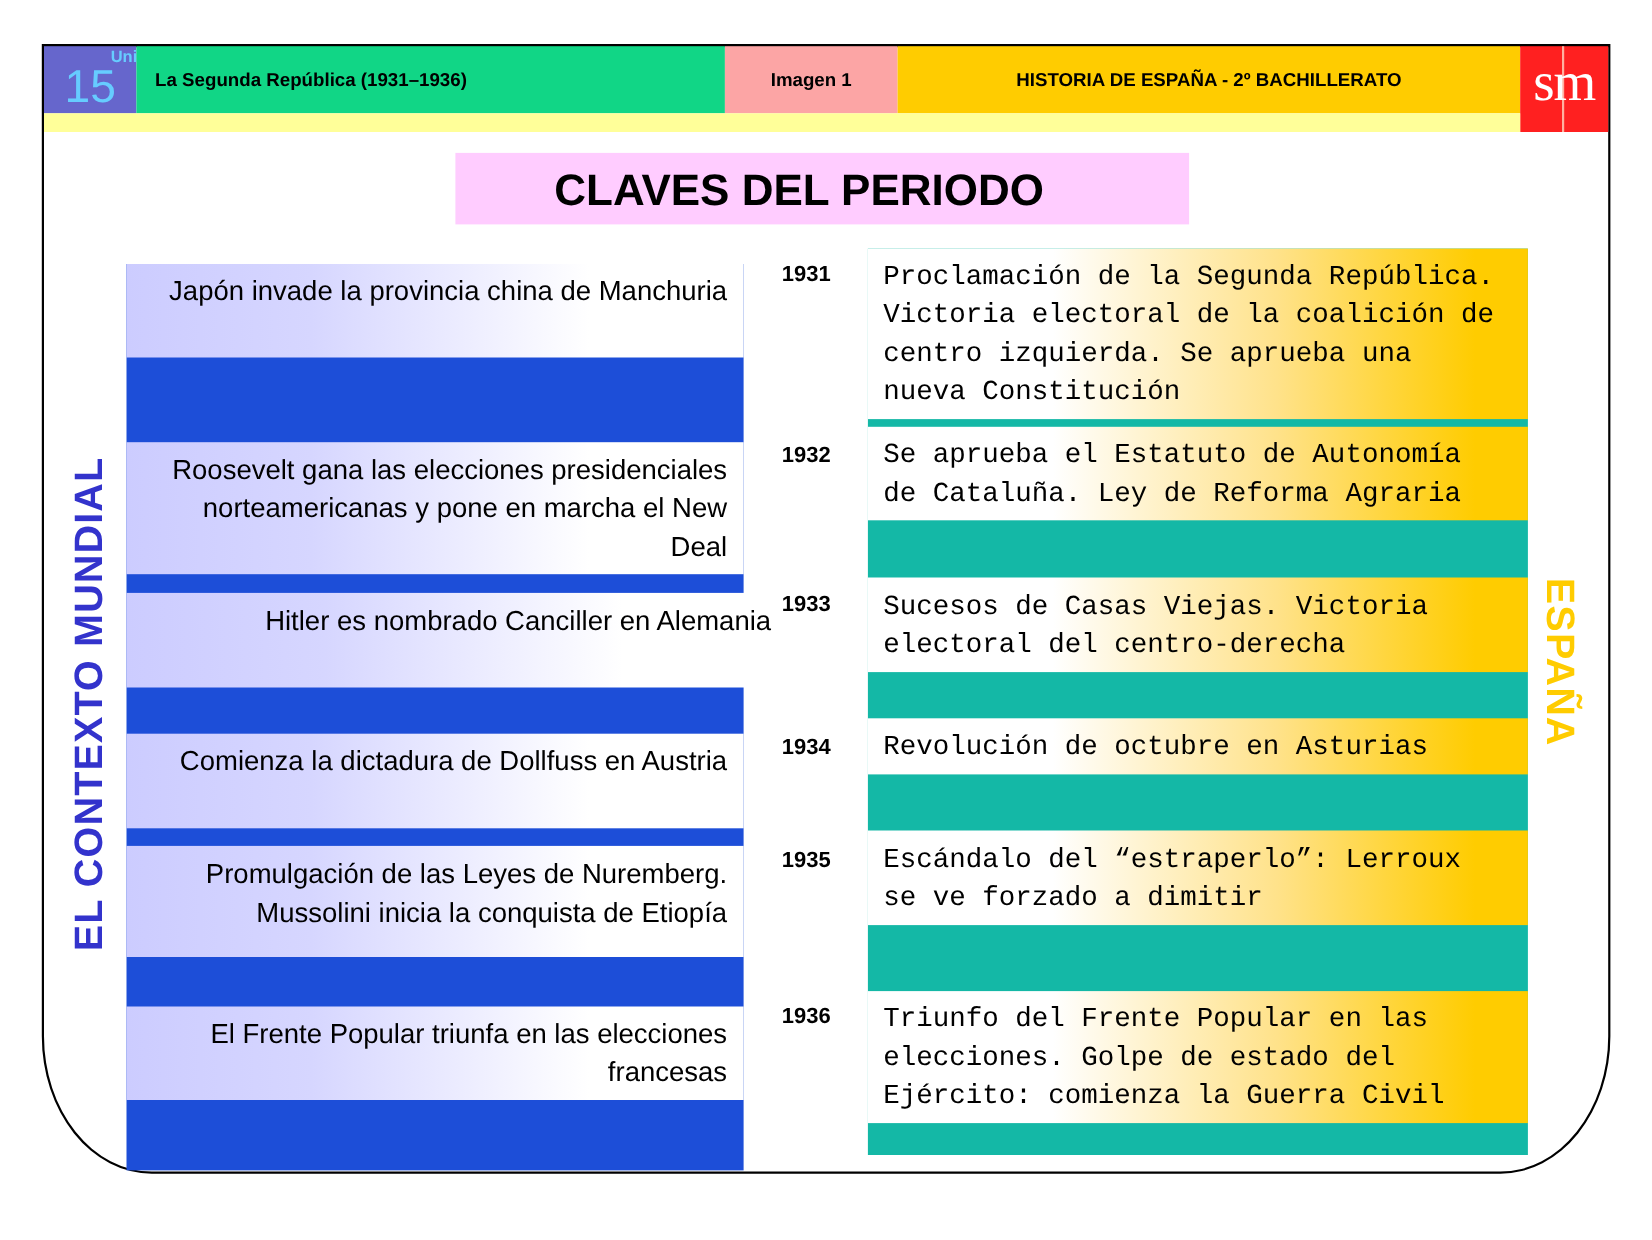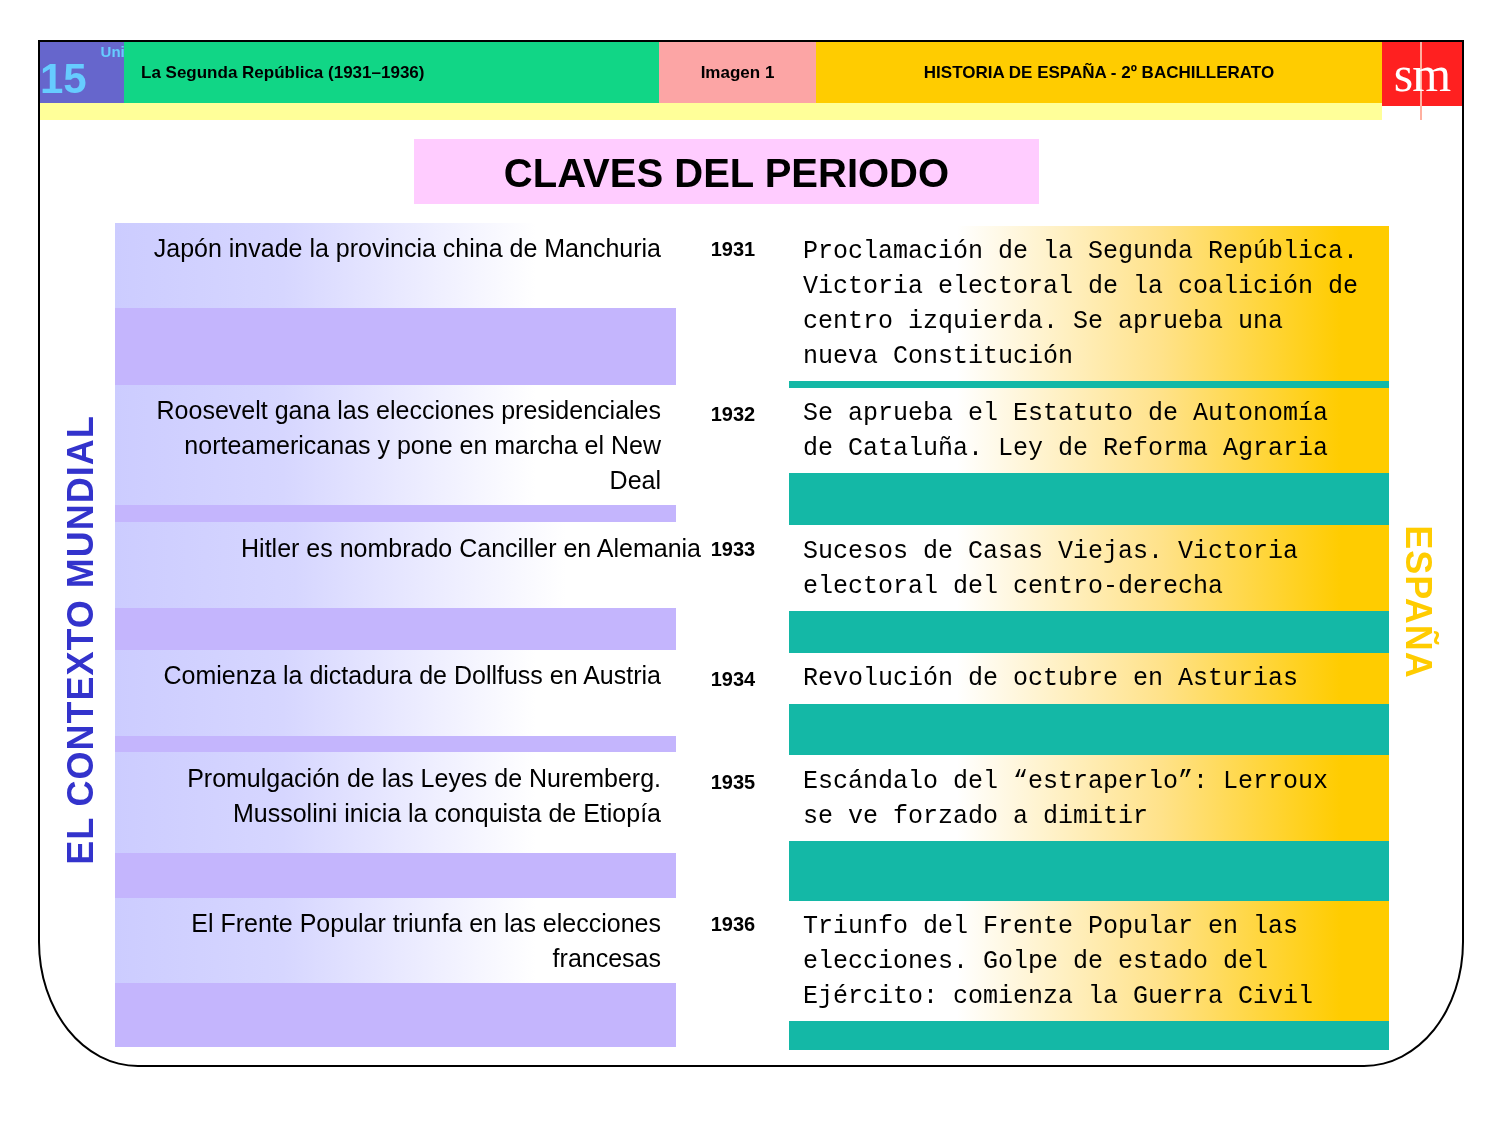--- a/index.html
+++ b/index.html
@@ -9,52 +9,52 @@
     position:absolute; left:38px; top:40px; width:1422px; height:1022px;
     border:2px solid #000; border-top-width:3px;
     border-radius:0 0 100px 100px / 0 0 125px 125px;
     background:#fff;
   }
 
   
   .hdr { position:absolute; top:42px; height:61px; }
   .unit-box { left:40px; width:84px; background:#6666cc; }
   .unit-label { position:absolute; left:0; top:2px; width:84px; text-align:center; color:#66ccff; font-weight:bold; font-size:15px; line-height:16px;padding-left:44px; }
-  .unit-num { position:absolute; left:0; top:15px; width:84px; color:#66ccff; font-weight:bold; font-size:42px; line-height:44px; }
+  .unit-num { position:absolute; left:0; top:15px; width:84px; text-align:center; color:#66ccff; font-weight:normal; font-size:42px; line-height:44px; }
   .title-box { left:124px; width:535px; background:#11d686; }
   .title-text { position:absolute; left:17px; top:0; line-height:61px; font-size:17px; font-weight:bold; color:#000; white-space:nowrap; }
   .imagen-box { left:659px; width:157px; background:#fca5a5; }
   .imagen-text { position:absolute; left:0; width:157px; text-align:center; line-height:61px; font-size:17px; font-weight:bold; color:#000; }
   .course-box { left:816px; width:566px; background:#ffcc00; }
   .course-text { position:absolute; left:0; width:566px; text-align:center; line-height:61px; font-size:17px; font-weight:bold; color:#000; white-space:nowrap; }
-  .logo-box { position:absolute; left:1382px; top:42px; width:80px; height:64px; background:#ff2020; }
+  .logo-box { position:absolute; left:1382px; top:42px; width:80px; height:78px; background:#ff2020; }
   .logo-text { position:absolute; left:0; top:4px; width:80px; text-align:center; font-family:"Liberation Serif", serif; font-size:50px; line-height:56px; color:#fff; letter-spacing:-1px; }
   .logo-divider { position:absolute; left:38px; top:0; width:2px; height:78px; background:#ffb0a0; }
   .yellow-band { position:absolute; left:40px; top:103px; width:1342px; height:17px; background:#ffff99; }
 
   
-  .banner { position:absolute; left:414px; top:139px; width:625px; height:65px; background:#ffccff; }
+  .banner { position:absolute; left:414px; top:139px; width:625px; height:65px; background:#ffccff;padding-left:42px; }
   .banner-text { position:absolute; left:0; top:0; width:625px; text-align:center; line-height:68px; font-size:40px; font-weight:bold; color:#000; }
 
   
   .vlabel-left {
     position:absolute; left:81px; top:640px; width:0; height:0;
   }
   .vlabel-left span {
     position:absolute; transform:translate(-50%,-50%) rotate(-90deg);
     white-space:nowrap; color:#3333cc; font-weight:bold; font-size:36px; letter-spacing:1px;
   }
   .vlabel-right { position:absolute; left:1418px; top:602px; width:0; height:0; }
   .vlabel-right span {
     position:absolute; transform:translate(-50%,-50%) rotate(90deg);
     white-space:nowrap; color:#ffcc00; font-weight:bold; font-size:36px; letter-spacing:1px;
   }
 
   
-  .panel-left { position:absolute; left:115px; top:223px; width:561px; height:824px; background:#c4b5fd; }
+  .panel-left { position:absolute; left:115px; top:240px; width:561px; height:824px; background:#1d4ed8; }
   .panel-right { position:absolute; left:789px; top:226px; width:600px; height:824px; background:#14b8a6;font-family:Liberation Mono, monospace; }
 
   .strip { position:absolute; }
   .strip-left { left:0; width:561px; background:linear-gradient(to right, #ccccff 0%, #d6d6ff 30%, #ffffff 75%, #ffffff 100%); }
   .strip-right { left:0; width:600px; background:linear-gradient(to right, #ffffff 0%, #ffffff 28%, #ffe28a 62%, #ffcc00 92%, #ffcc00 100%); }
 
   .ltext { position:absolute; right:15px; text-align:right; font-size:25px; line-height:35px; color:#000; width:530px; }
   .rtext { position:absolute; left:14px; text-align:left; font-size:25px; line-height:35px; color:#000; width:560px; }
 
   .year { position:absolute; left:690px; width:86px; text-align:center; font-weight:bold; font-size:20px; color:#000; }

